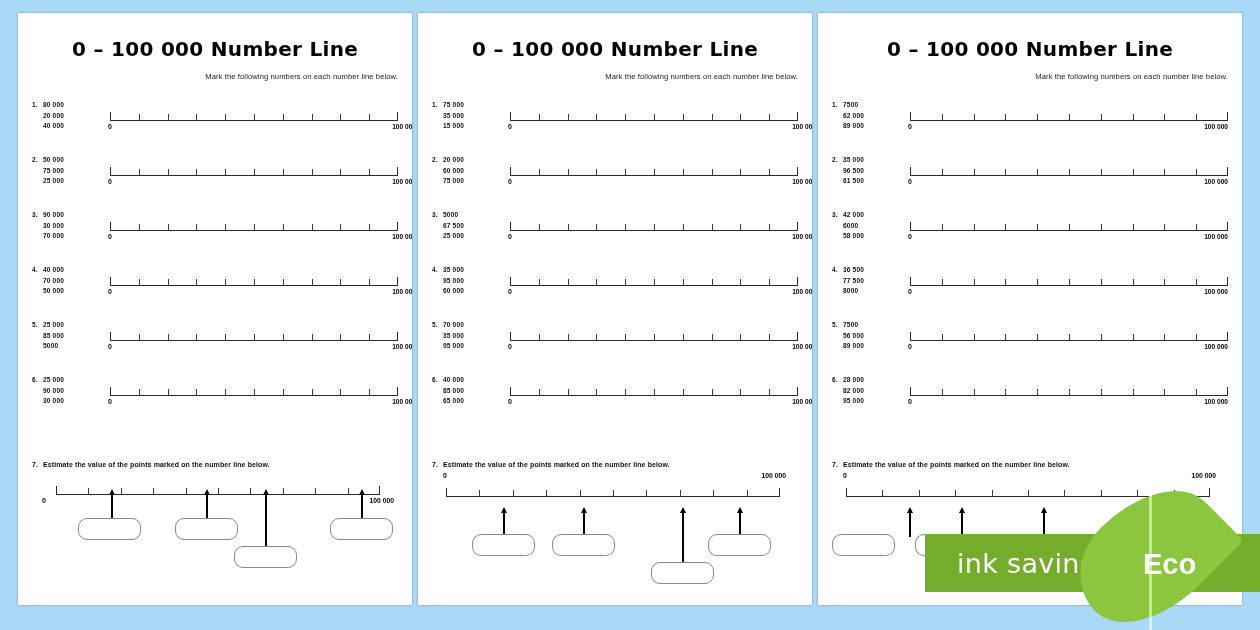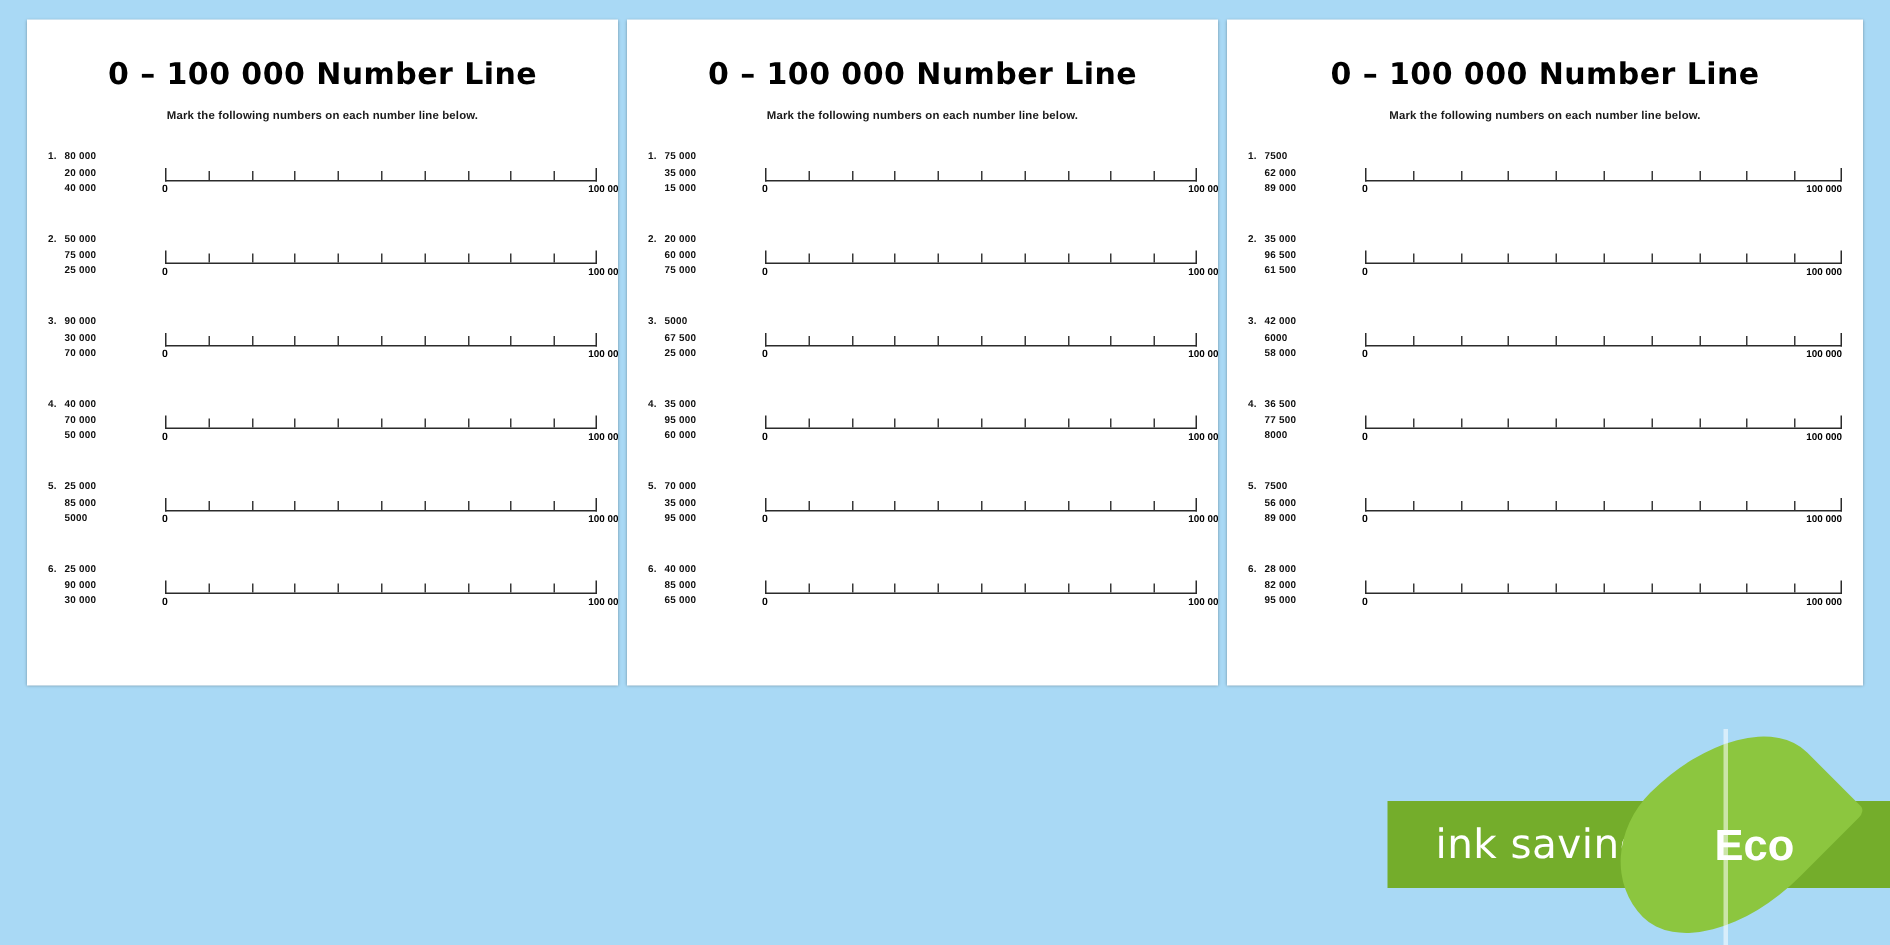--- a/index.html
+++ b/index.html
@@ -19,21 +19,21 @@
   .pages {
     position: absolute;
     left: 18px; top: 13px;
     width: 1224px; height: 592px;
     display: flex;
   }
 
   .page {
     position: relative;
     background: #ffffff;
-    height: 444px;
+    height: 592px;
     overflow: hidden;
     flex: 0 0 auto;
     box-shadow: 0 0 2px rgba(0,0,0,0.35);
   }
   .page.p1 { width: 394px; }
   .page.p2 { width: 394px; margin-left: 6px; }
   .page.p3 { width: 424px; margin-left: 6px; }
 
   .page-inner { position: relative; width: 100%; height: 100%; padding: 0 14px; }
 
@@ -42,23 +42,23 @@
     font-family: "DejaVu Sans", sans-serif;
     font-weight: 700;
     font-size: 20px;
     letter-spacing: 0.3px;
     color: #000;
     margin-top: 24px;
   }
   .p3 .title { margin-top: 24px; }
 
   .subtitle {
-    text-align: center;
+    text-align: right;
     font-size: 7.6px;
-    font-weight: 700;
+    font-weight: 400;
     color: #1a1a1a;
     margin-top: 11px;
     letter-spacing: 0.1px;
   }
 
   
   .qlist { margin-top: 18px; }
 
   .qrow {
     position: relative;

